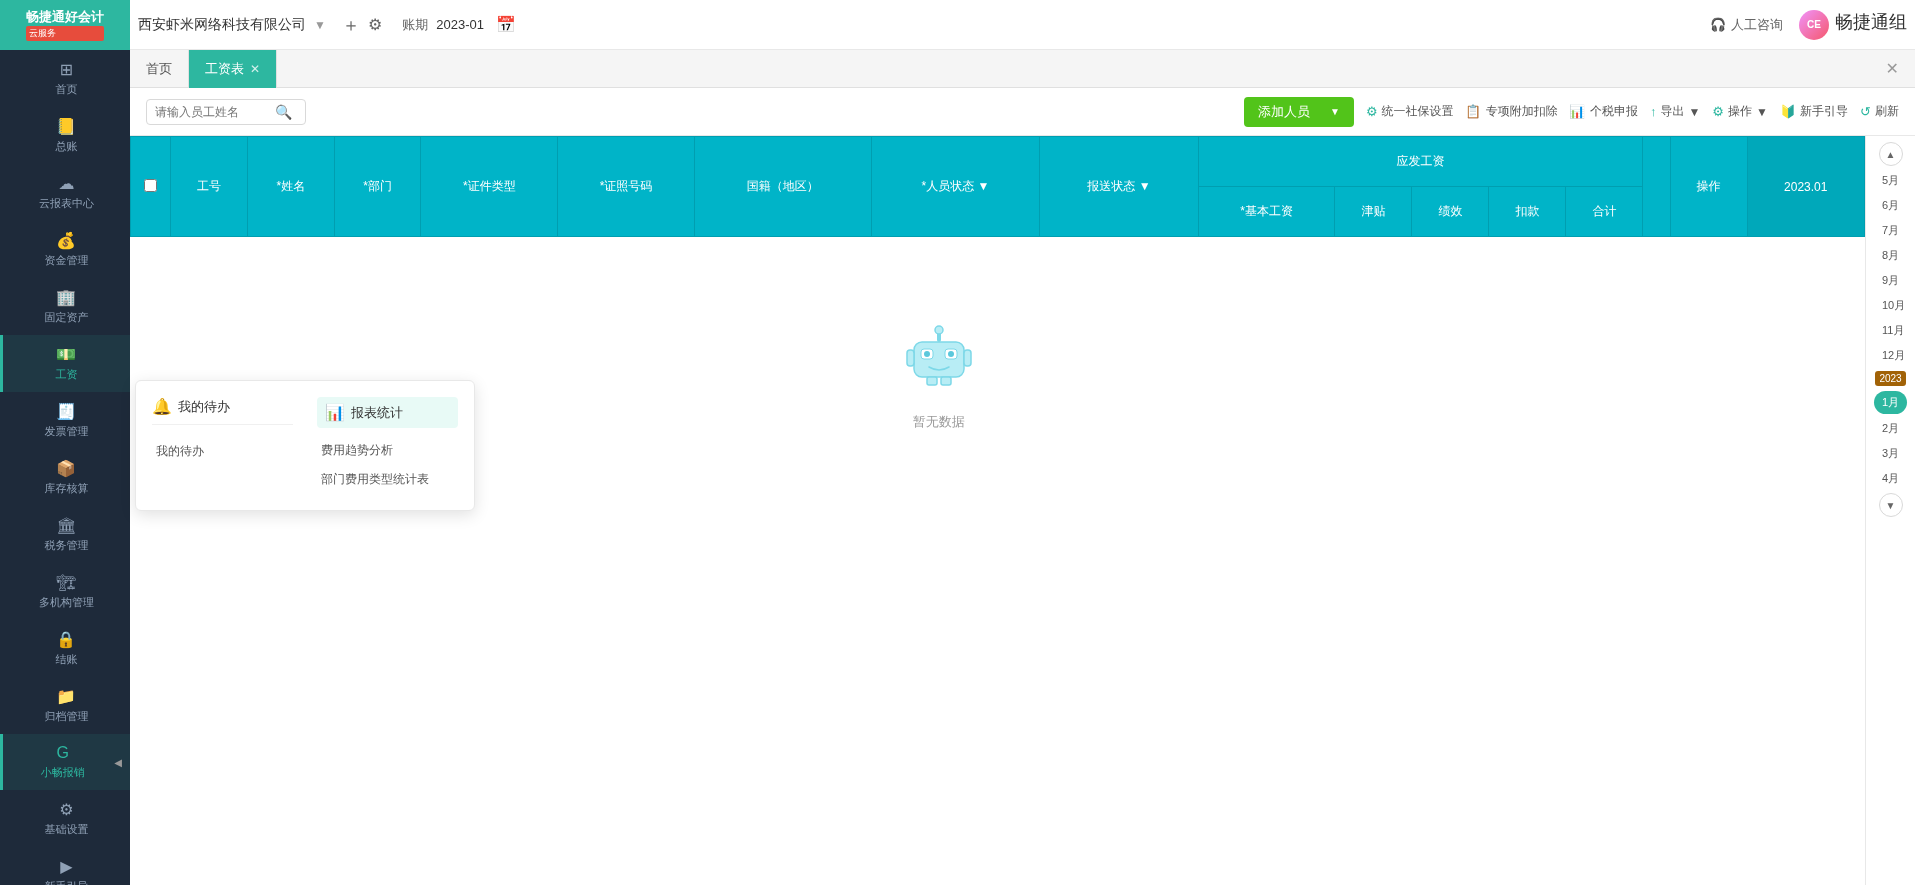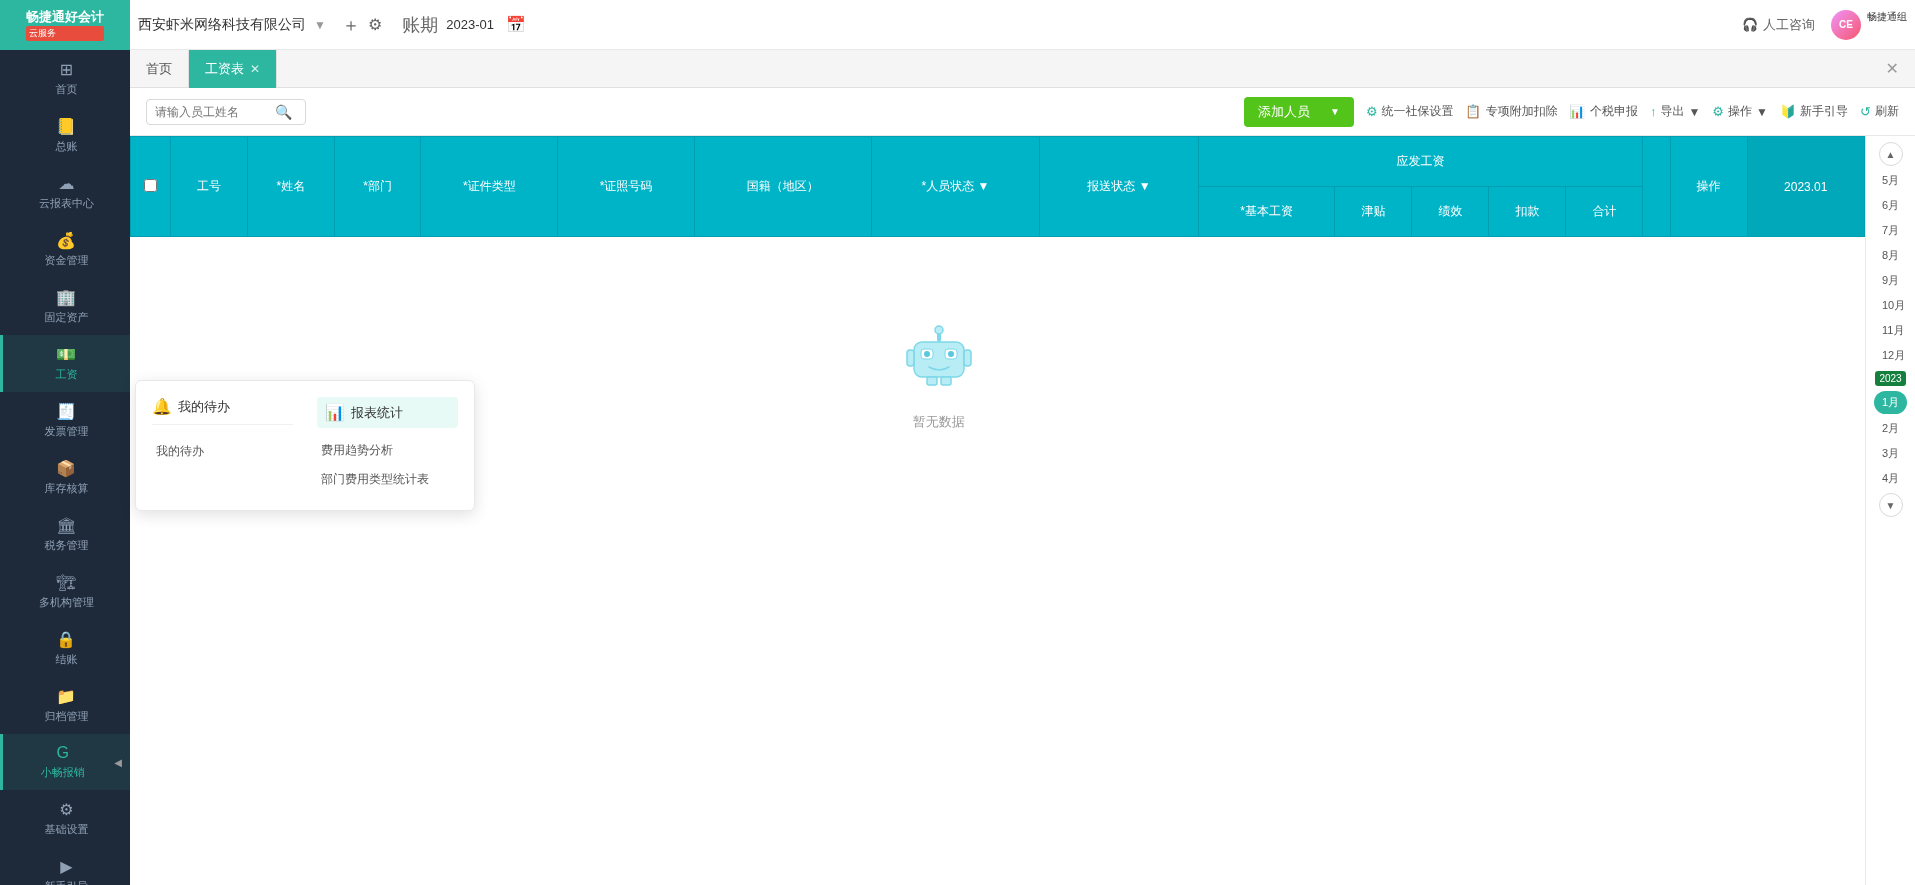--- a/index.html
+++ b/index.html
@@ -84,21 +84,21 @@
       color: #333;
       font-size: 14px;
       font-weight: 500;
     }
     .dropdown-arrow {
       color: #999;
       font-size: 12px;
     }
     .period-label {
       color: #666;
-      font-size: 18px;
+      font-size: 13px;
       margin-left: 12px;
     }
     .period-value {
       color: #333;
       font-size: 13px;
       font-weight: 500;
     }
     .calendar-icon { color: #2db7a0; margin-left: 4px; cursor: pointer; }
     .add-icon-btn {
       background: none;
@@ -138,21 +138,21 @@
       height: 30px;
       border-radius: 50%;
       background: linear-gradient(135deg, #f093fb, #f5576c);
       display: flex;
       align-items: center;
       justify-content: center;
       color: white;
       font-size: 10px;
       font-weight: bold;
     }
-    .user-name { color: #333; font-size: 10px; }
+    .user-name { color: #333; font-size: 18px; }
 
     
     .tab-bar {
       background: #f5f5f5;
       height: 38px;
       display: flex;
       align-items: center;
       padding: 0 0;
       border-bottom: 1px solid #e0e0e0;
     }
@@ -325,21 +325,21 @@
     }
     .month-item.active {
       background: #2db7a0;
       color: white;
       border-radius: 12px;
       padding: 4px 6px;
       margin: 0 auto;
       width: auto;
     }
     .year-label {
-      background: #15803d;
+      background: #a16207;
       color: white;
       font-size: 10px;
       padding: 2px 4px;
       border-radius: 3px;
       margin: 3px 0;
     }
 
     
     .content-area {
       flex: 1;

